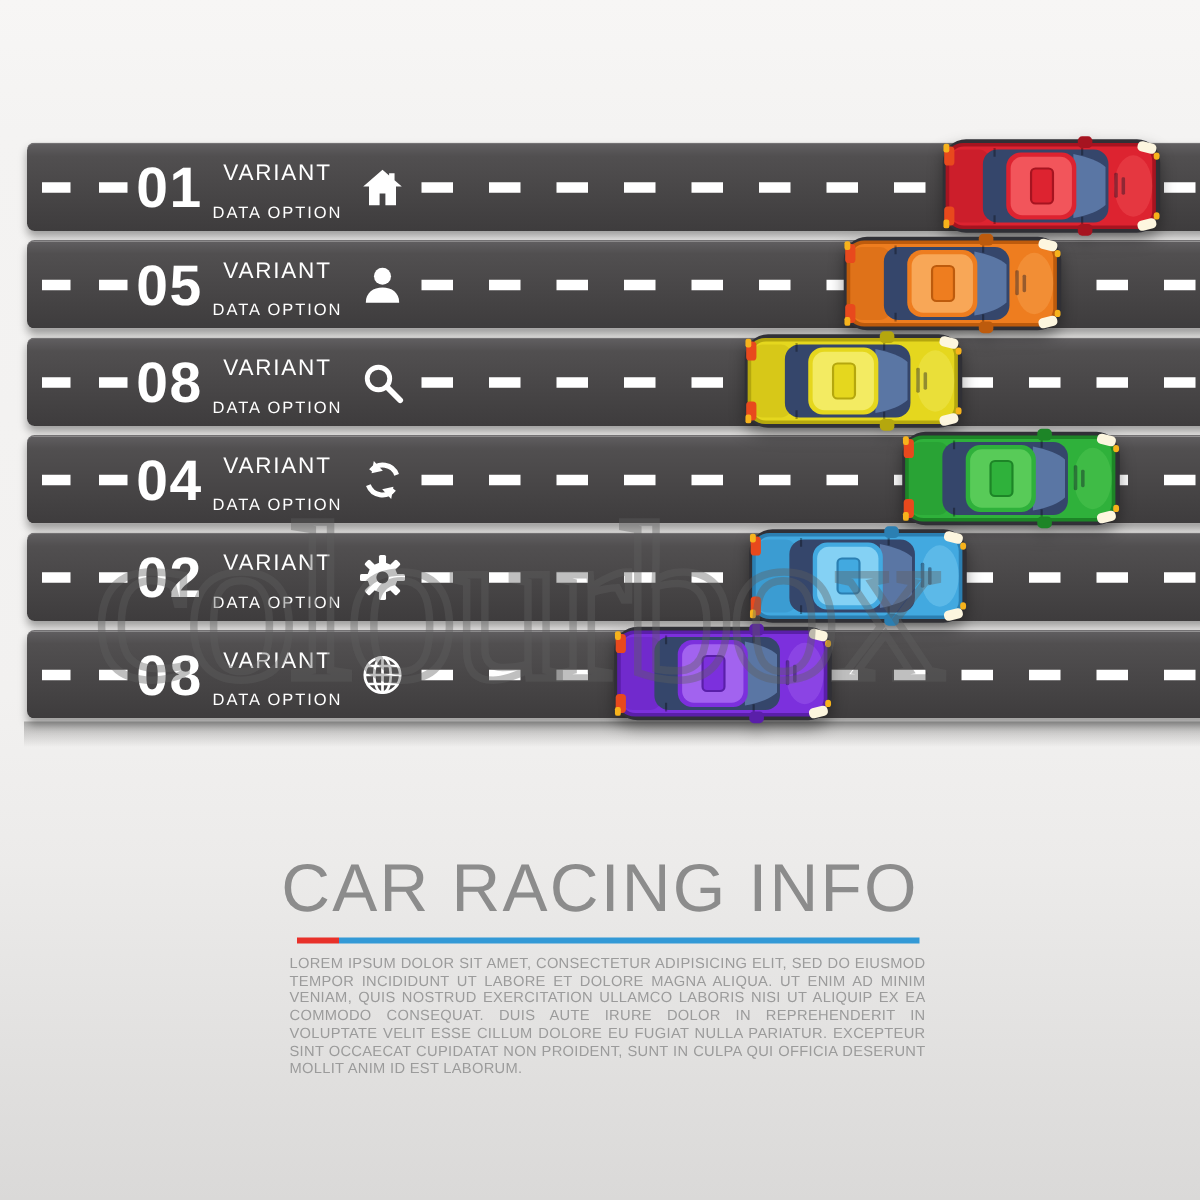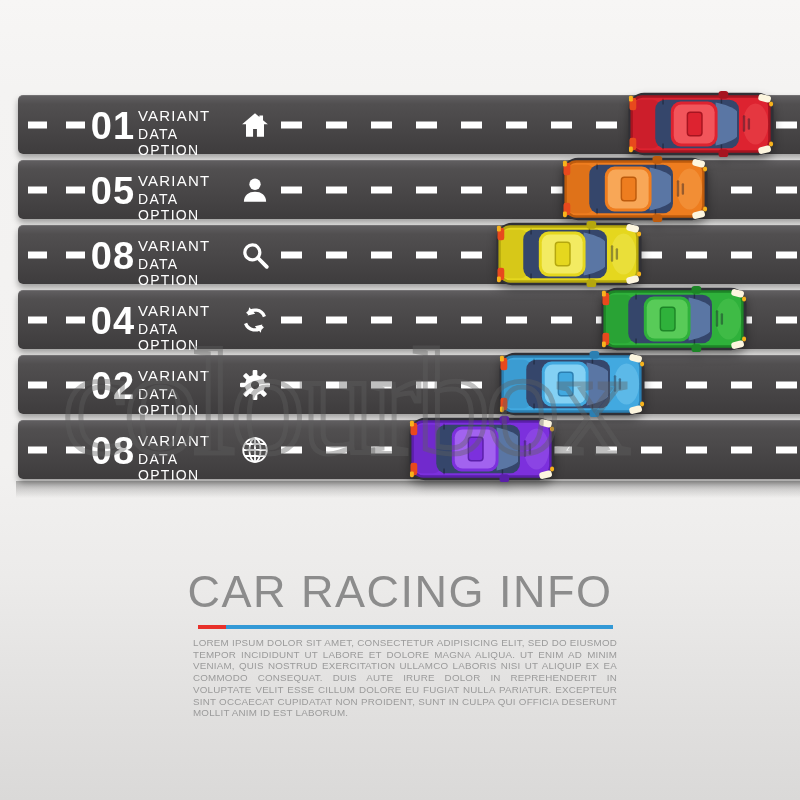--- a/index.html
+++ b/index.html
@@ -19,23 +19,23 @@
   }
   .road-shadow{
     position:absolute;left:0;top:481px;width:800px;height:17px;
     background:linear-gradient(180deg,rgba(40,40,40,.32),rgba(40,40,40,0));
   }
   .dashes{position:absolute;top:0;left:0;height:58px;overflow:visible;}
   .num{
     position:absolute;left:68px;top:9px;width:54px;text-align:center;
     font-size:38px;font-weight:bold;color:#fff;letter-spacing:1px;
   }
-  .vtexts{position:absolute;left:120px;top:11px;width:94px;text-align:left;color:#fff;}
+  .vtexts{position:absolute;left:120px;top:11px;width:94px;text-align:center;color:#fff;}
   .vt{font-size:15px;letter-spacing:1.2px;font-weight:normal;}
-  .vs{font-size:14px;letter-spacing:1.3px;margin-top:2px;}
+  .vs{font-size:11px;letter-spacing:1.3px;margin-top:12px;}
   .licon{position:absolute;left:222px;top:14px;width:30px;height:30px;}
   .licon svg{width:30px;height:30px;display:block;}
   
   .car{position:absolute;width:146px;height:66px;z-index:2;filter:drop-shadow(0 5px 5px rgba(0,0,0,.38));}
   .car svg{overflow:visible;display:block;}
   
   .watermark{
     position:absolute;left:62px;top:327px;z-index:3;
     font-family:Liberation Serif, serif;
     font-size:150px;line-height:1;letter-spacing:-5px;

